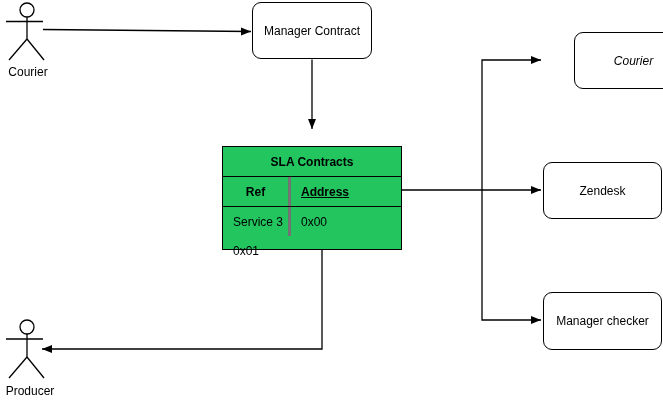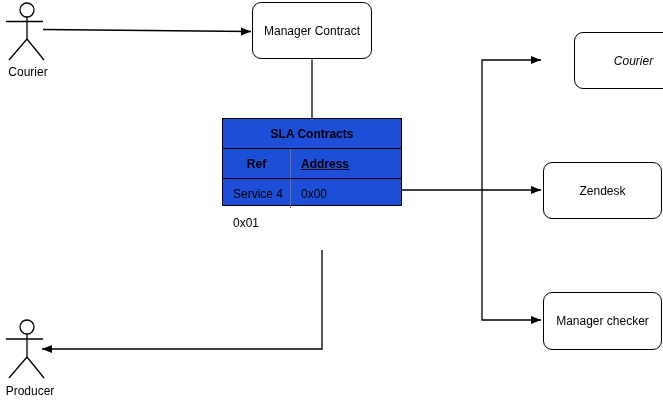--- a/index.html
+++ b/index.html
@@ -38,41 +38,41 @@
     position: absolute;
     text-align: center;
     line-height: 14px;
   }
   #producer-label { left: 0px; top: 65px;  width: 56px; }
   #consumer-label { left: 0px; top: 384px; width: 60px; }
 
   
   #sla-table {
     position: absolute;
-    left: 222px; top: 118px;
-    width: 180px; height: 88px;
+    left: 222px; top: 146px;
+    width: 180px; height: 104px;
     box-sizing: border-box;
     border: 1px solid #000000;
-    background: #1d4ed8;
+    background: #22c55e;
   }
   .t-title {
     height: 29px;
     border-bottom: 1px solid #000000;
     display: flex;
     align-items: center;
     justify-content: center;
     font-weight: bold;
   }
   .t-row { display: flex; height: 29px; }
   .t-head { border-bottom: 1px solid #000000; font-weight: bold; }
   .t-body-row { height: 29px; }
   .c1 {
     box-sizing: border-box;
     width: 68px;
-    border-right: 1px solid #737373;
+    border-right: 3px solid #737373;
     display: flex;
     align-items: center;
   }
   .c2 {
     flex: 1;
     display: flex;
     align-items: center;
     padding-left: 10px;
   }
   .t-head .c1 { justify-content: center; }
@@ -133,21 +133,21 @@
     <span>Manager checker</span>
   </div>
 
   <div id="sla-table">
     <div class="t-title">SLA Contracts</div>
     <div class="t-row t-head">
       <div class="c1">Ref</div>
       <div class="c2 u">Address</div>
     </div>
     <div class="t-row t-body-row">
-      <div class="c1">Service 4</div>
+      <div class="c1">Service 3</div>
       <div class="c2">0x00</div>
     </div>
     <div class="t-row t-body-row">
       <div class="c2">0x01</div>
     </div>
   </div>
 
 </div>
 
 </body></html>

